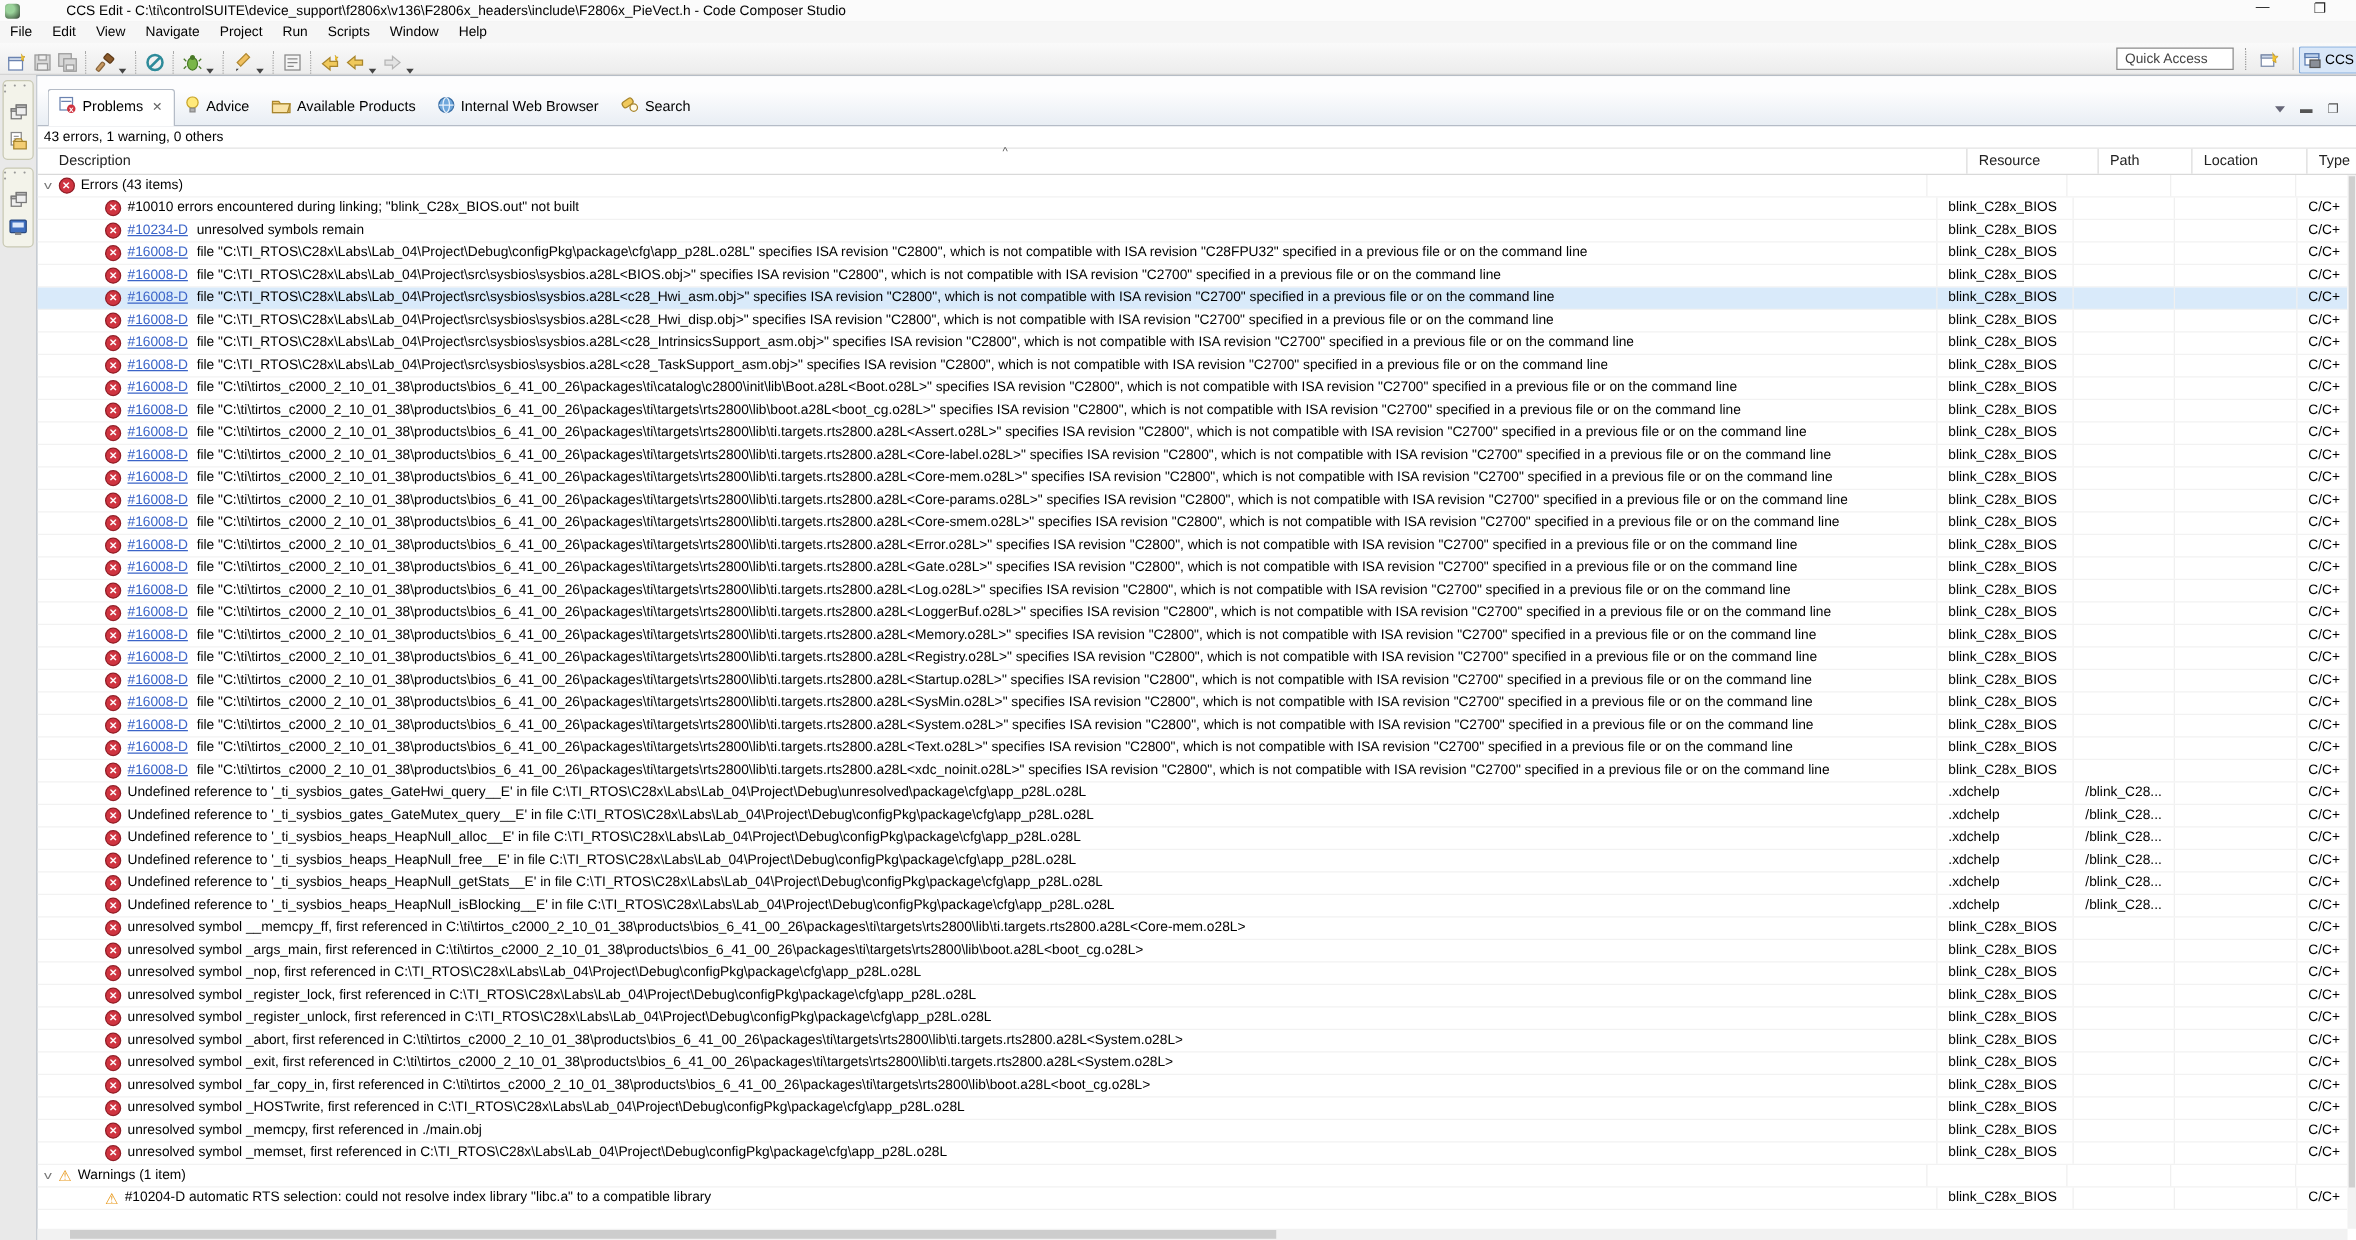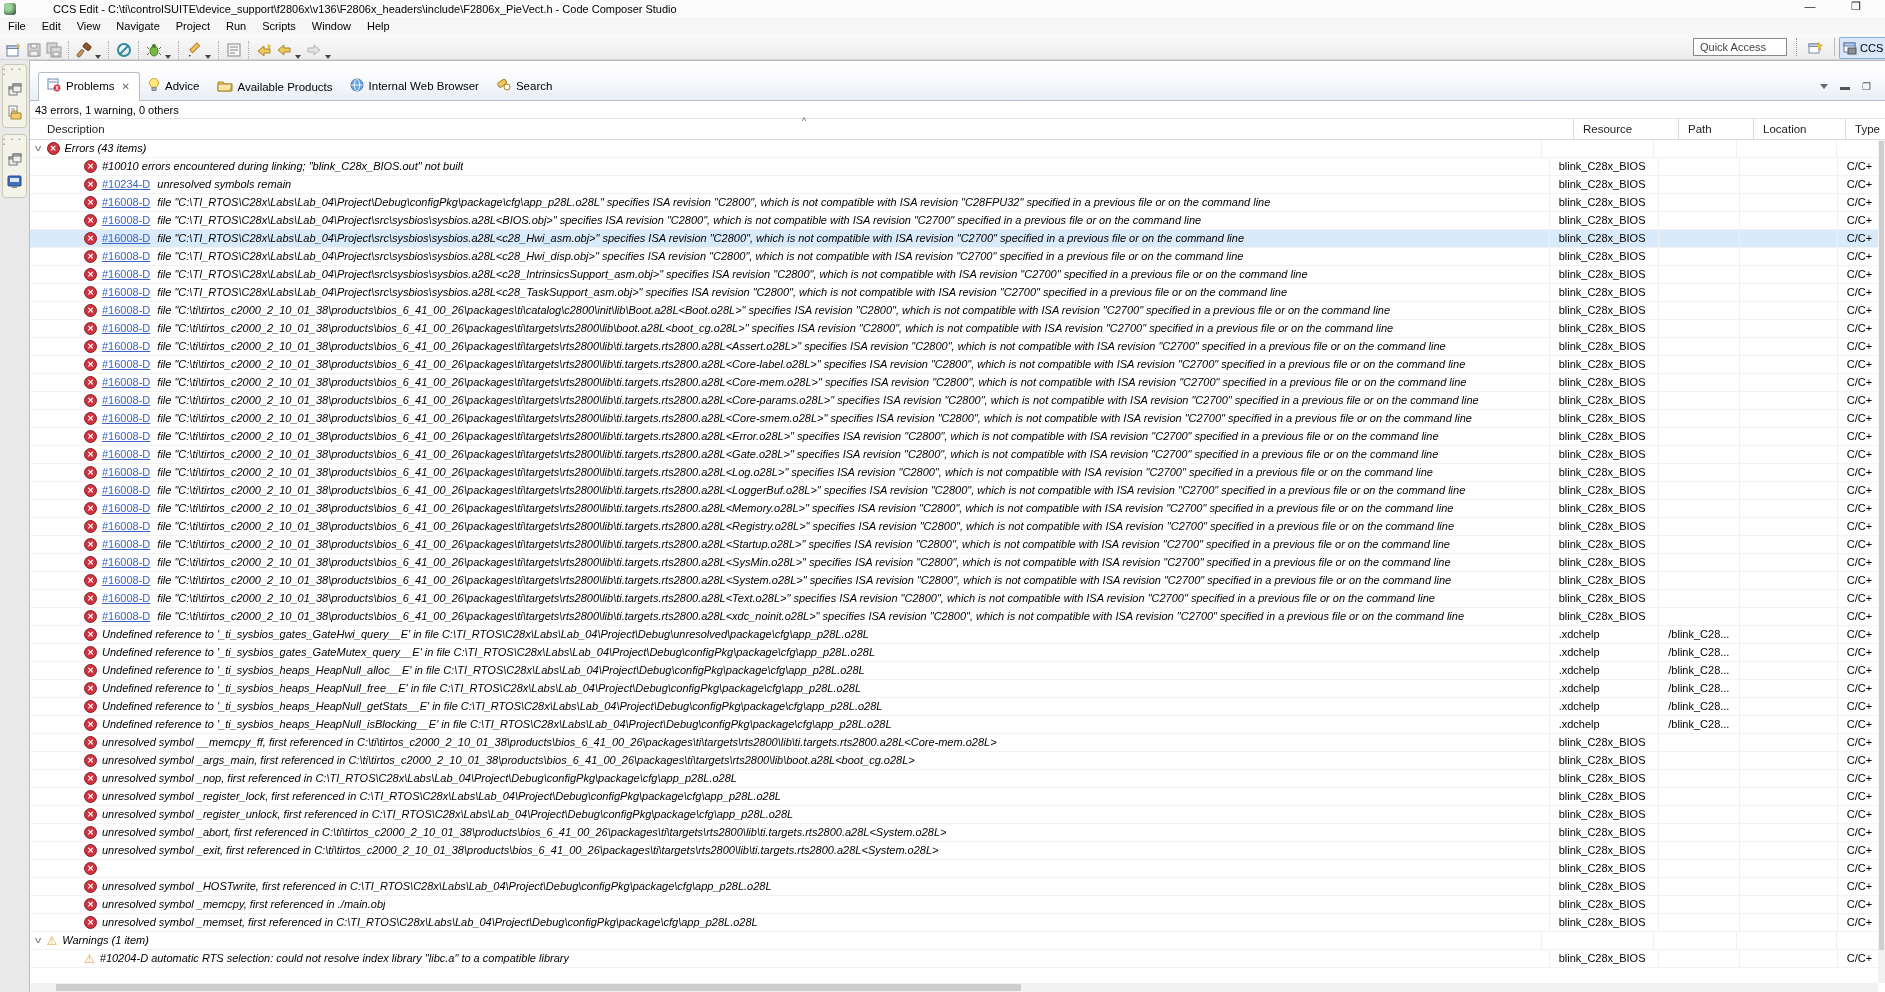--- a/index.html
+++ b/index.html
@@ -69,21 +69,21 @@
   .row.selected{background:#d9eafa;}
   .row .cell{display:flex;align-items:center;overflow:hidden;border-right:1px solid #f0f0f0;height:100%;}
   .row .c-desc{padding-left:6px;}
   .row.child .c-desc{padding-left:54px;}
   .err-badge{flex:0 0 auto;width:11px;height:11px;border-radius:50%;background:#cf3440;border:1px solid #8f1d26;
              color:#fff;font-size:8px;font-weight:bold;display:inline-flex;align-items:center;justify-content:center;
              margin-right:5px;line-height:1;}
   .warn-badge{flex:0 0 auto;color:#e89a1f;font-size:12px;margin-right:5px;line-height:1;}
   .chev{flex:0 0 auto;color:#777;font-size:9px;margin-right:6px;transform:scaleX(1.4);}
   .msg-link{color:#3b64c8;text-decoration:underline;margin-right:7px;}
-  .msg-text{overflow:hidden;font-style:italic;}
+  .msg-text{overflow:hidden;}
   
   .vscroll{position:absolute;right:0;top:79px;bottom:9px;width:7px;background:#f2f2f2;}
   .vscroll .thumb{position:absolute;left:1px;right:1px;top:1px;height:96%;background:#cfcfcf;}
   .hscroll{position:absolute;left:0;right:7px;bottom:0;height:9px;background:#f2f2f2;}
   .hscroll .thumb{position:absolute;top:1px;height:7px;left:26px;width:965px;background:#cdcdcd;}
 </style>
 </head>
 <body>
 
 <div class="window">
@@ -738,20 +738,21 @@
             <span class="msg-text">unresolved symbol _exit, first referenced in C:\ti\tirtos_c2000_2_10_01_38\products\bios_6_41_00_26\packages\ti\targets\rts2800\lib\ti.targets.rts2800.a28L&lt;System.o28L&gt;</span>
           </div>
           <div class="cell c-res">blink_C28x_BIOS</div>
           <div class="cell c-path"></div>
           <div class="cell c-loc"></div>
           <div class="cell c-type">C/C+</div>
         </div>
         <div class="row child">
           <div class="cell c-desc">
             <span class="err-badge">✕</span>
+            <span class="msg-text">unresolved symbol _far_copy_in, first referenced in C:\ti\tirtos_c2000_2_10_01_38\products\bios_6_41_00_26\packages\ti\targets\rts2800\lib\boot.a28L&lt;boot_cg.o28L&gt;</span>
           </div>
           <div class="cell c-res">blink_C28x_BIOS</div>
           <div class="cell c-path"></div>
           <div class="cell c-loc"></div>
           <div class="cell c-type">C/C+</div>
         </div>
         <div class="row child">
           <div class="cell c-desc">
             <span class="err-badge">✕</span>
             <span class="msg-text">unresolved symbol _HOSTwrite, first referenced in C:\TI_RTOS\C28x\Labs\Lab_04\Project\Debug\configPkg\package\cfg\app_p28L.o28L</span>

